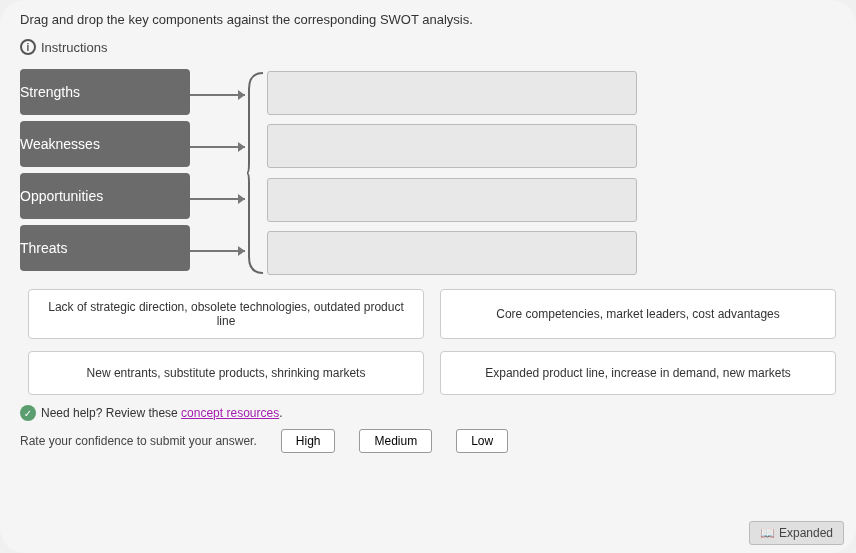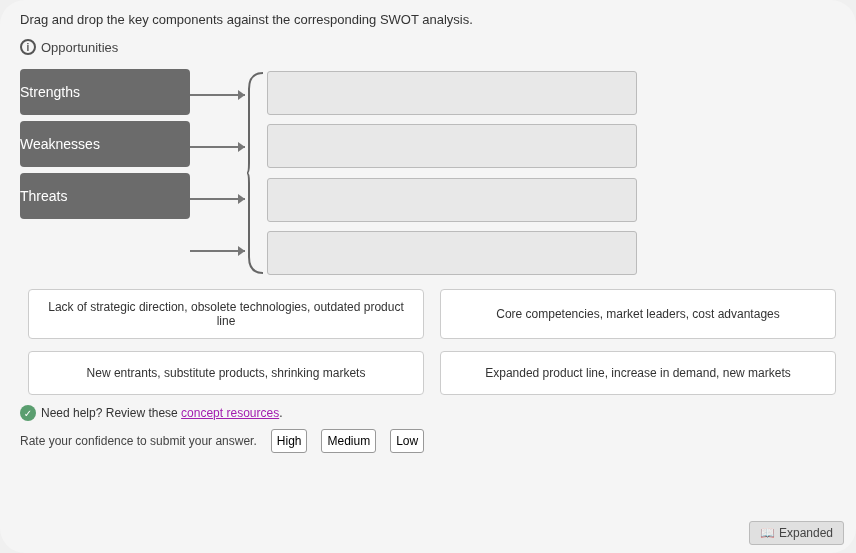--- a/index.html
+++ b/index.html
@@ -111,28 +111,28 @@
       color: white;
       font-size: 10px;
     }
     .help-link a {
       color: #a21caf;
       text-decoration: underline;
     }
     .confidence-row {
       display: flex;
       align-items: center;
-      gap: 14px;
+      gap: 24px;
       font-size: 12px;
       color: #444;
     }
     .confidence-btn {
       border: 1.5px solid #999;
       background: white;
-      padding: 4px 5px;
+      padding: 4px 14px;
       font-size: 12px;
       border-radius: 3px;
       cursor: pointer;
     }
     .reading-btn {
       position: absolute;
       bottom: 8px;
       right: 12px;
       background: #e0e0e0;
       border: 1px solid #bbb;
@@ -202,31 +202,34 @@
     }
   </style>
 </head>
 <body>
 
 <div class="main-container">
   <p class="instruction-text">Drag and drop the key components against the corresponding SWOT analysis.</p>
 
   <div class="instructions-toggle">
     <div class="circle-icon">i</div>
-    <span>Opportunities</span>
+    <span>Instructions</span>
   </div>
 
   <div class="swot-rows-with-brace">
 
     <div class="labels-col">
       <div class="swot-label">
         <span>Strengths</span>
       </div>
       <div class="swot-label">
         <span>Weaknesses</span>
+      </div>
+      <div class="swot-label">
+        <span>Opportunities</span>
       </div>
       <div class="swot-label">
         <span>Threats</span>
       </div>
     </div>
 
     <div class="arrows-col">
       <div class="arrow-line"></div>
       <div class="arrow-line"></div>
       <div class="arrow-line"></div>

